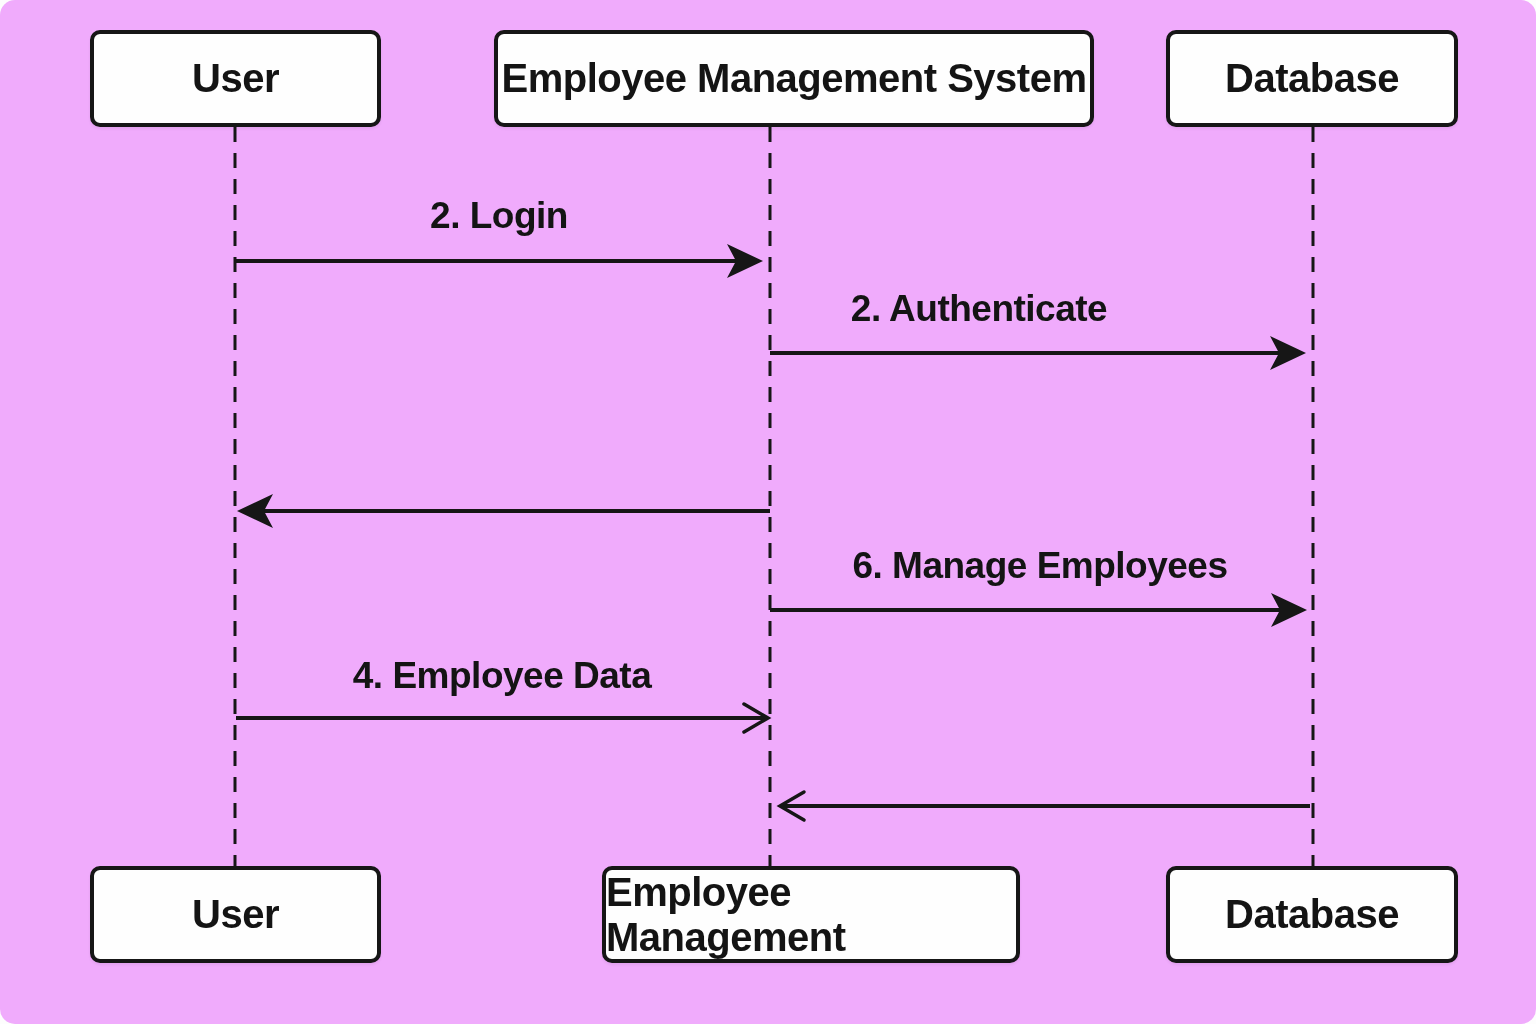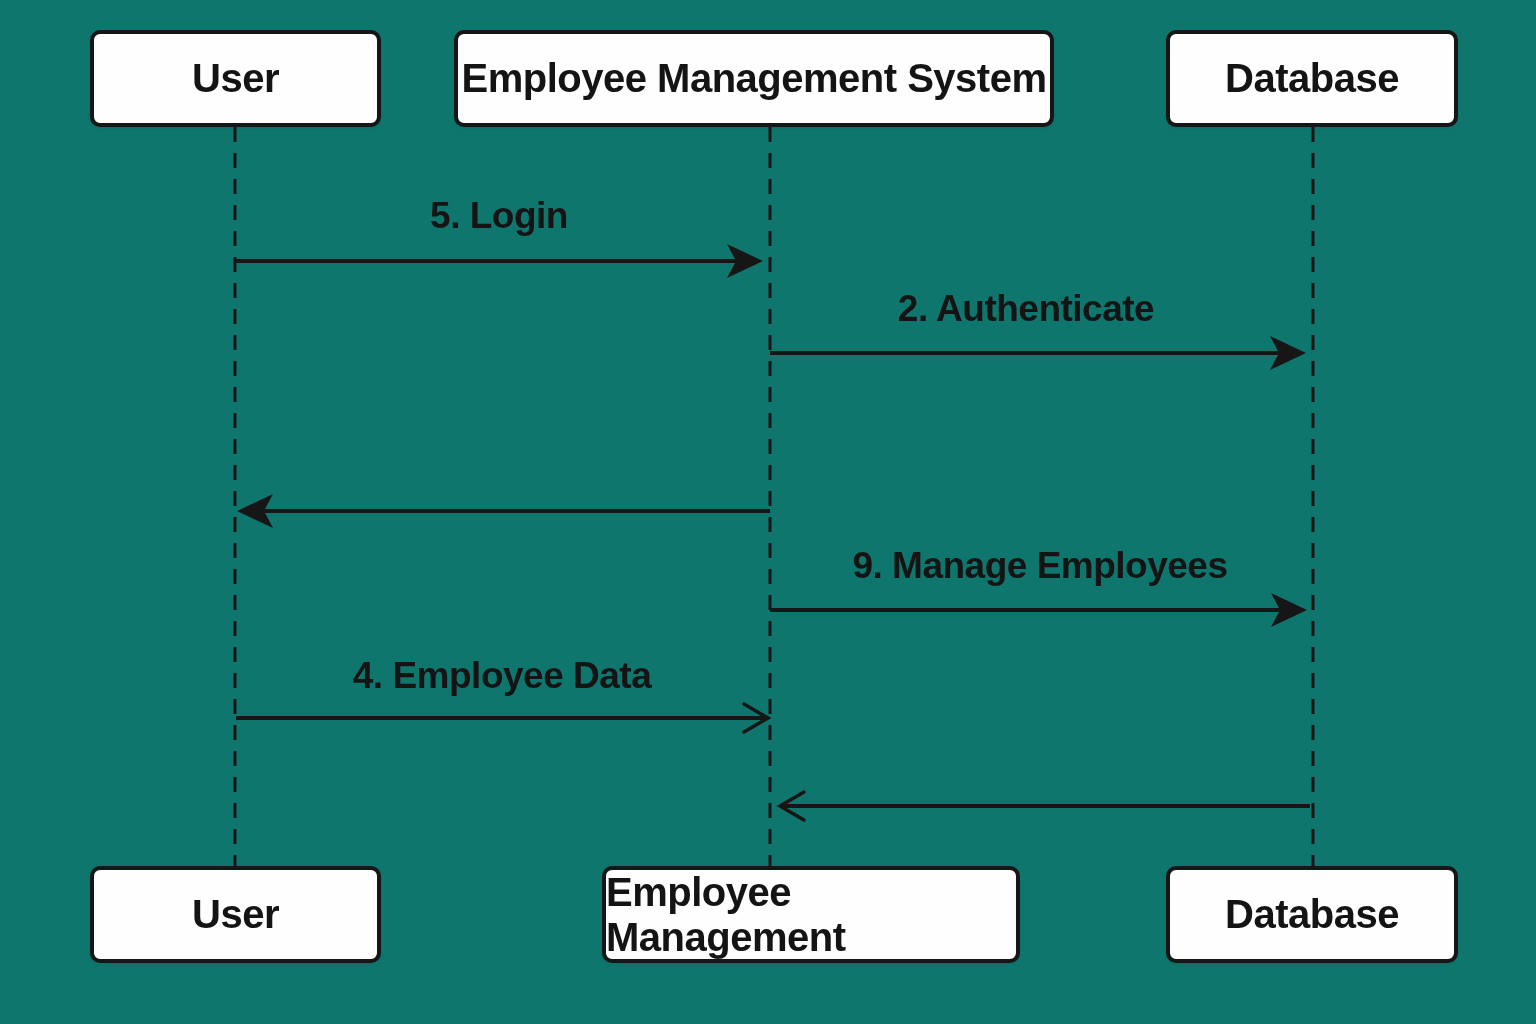--- a/index.html
+++ b/index.html
@@ -4,24 +4,25 @@
 <style>
   html, body {
     margin: 0;
     padding: 0;
     background: #fdfdfd;
   }
   .canvas {
     position: relative;
     width: 1536px;
     height: 1024px;
-    background: #0f766e;
+    background: #f0abfc;
     font-family: "Liberation Sans", sans-serif;
     color: #141414;
     overflow: hidden;
+    border-radius: 15px;
   }
   .layer {
     position: absolute;
     left: 0;
     top: 0;
     width: 1536px;
     height: 1024px;
   }
   .lifeline {
     stroke: #161616;
@@ -53,36 +54,36 @@
     align-items: center;
     justify-content: center;
     font-size: 40px;
     font-weight: 700;
     letter-spacing: -0.5px;
     box-shadow: 0 2px 3px rgba(0,0,0,0.06);
   }
   .top-row    { top: 30px;  height: 97px; }
   .bottom-row { top: 866px; height: 97px; }
   .box-user-top       { left: 90px;   width: 291px; }
-  .box-ems-top        { left: 454px;  width: 600px; }
+  .box-ems-top        { left: 494px;  width: 600px; }
   .box-database-top   { left: 1166px; width: 292px; }
   .box-user-bottom    { left: 90px;   width: 291px; }
   .box-ems-bottom     { left: 602px;  width: 418px; }
   .box-database-bottom{ left: 1166px; width: 292px; }
   .msg-label {
     position: absolute;
     transform: translateX(-50%);
     font-size: 37px;
     font-weight: 700;
     letter-spacing: -0.5px;
     white-space: nowrap;
     color: #141414;
   }
   .label-1 { left: 499px;  top: 195px; }
-  .label-2 { left: 1026px; top: 288px; }
+  .label-2 { left: 979px; top: 288px; }
   .label-3 { left: 508px;  top: 443px; }
   .label-4 { left: 1040px; top: 545px; }
   .label-5 { left: 502px;  top: 655px; }
   .label-6 { left: 1046px; top: 752px; }
 </style>
 </head>
 <body>
 
 <div class="canvas">
 
@@ -126,23 +127,23 @@
   <div class="actor-box top-row box-user-top">
     <span>User</span>
   </div>
   <div class="actor-box top-row box-ems-top">
     <span>Employee Management System</span>
   </div>
   <div class="actor-box top-row box-database-top">
     <span>Database</span>
   </div>
 
-  <div class="msg-label label-1">5. Login</div>
+  <div class="msg-label label-1">2. Login</div>
   <div class="msg-label label-2">2. Authenticate</div>
-  <div class="msg-label label-4">9. Manage Employees</div>
+  <div class="msg-label label-4">6. Manage Employees</div>
   <div class="msg-label label-5">4. Employee Data</div>
 
   <div class="actor-box bottom-row box-user-bottom">
     <span>User</span>
   </div>
   <div class="actor-box bottom-row box-ems-bottom">
     <span>Employee Management</span>
   </div>
   <div class="actor-box bottom-row box-database-bottom">
     <span>Database</span>

